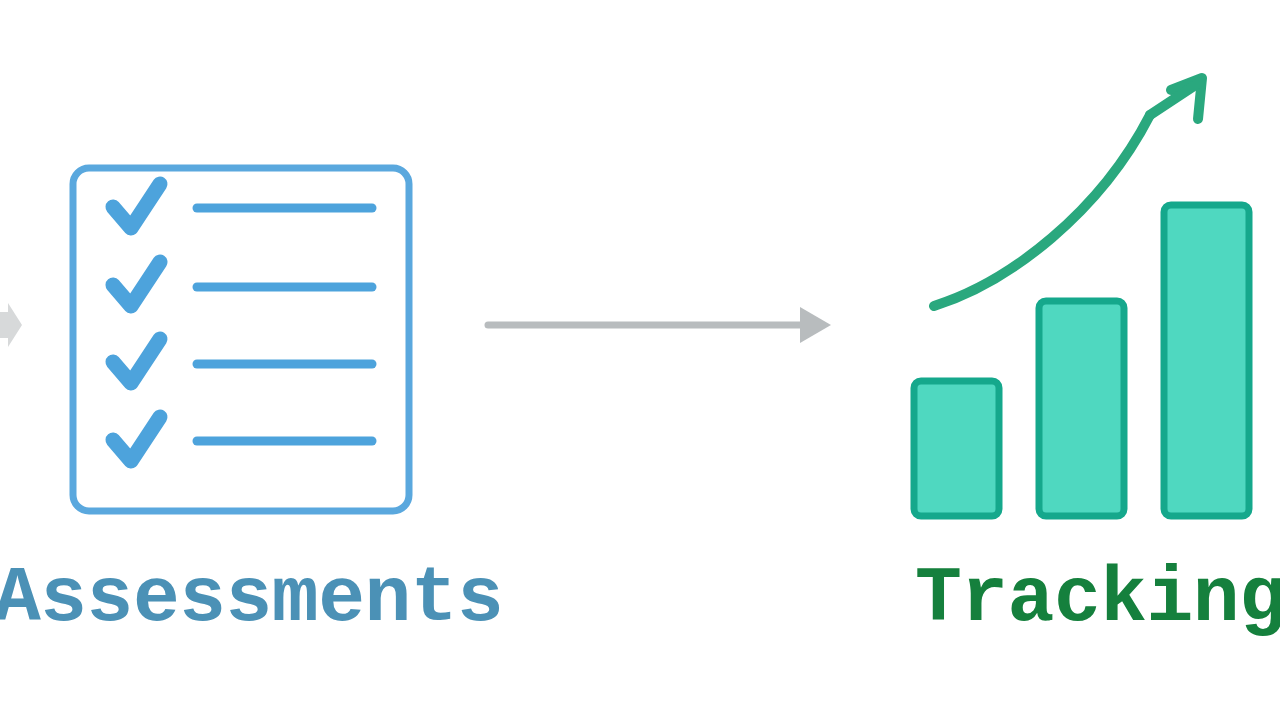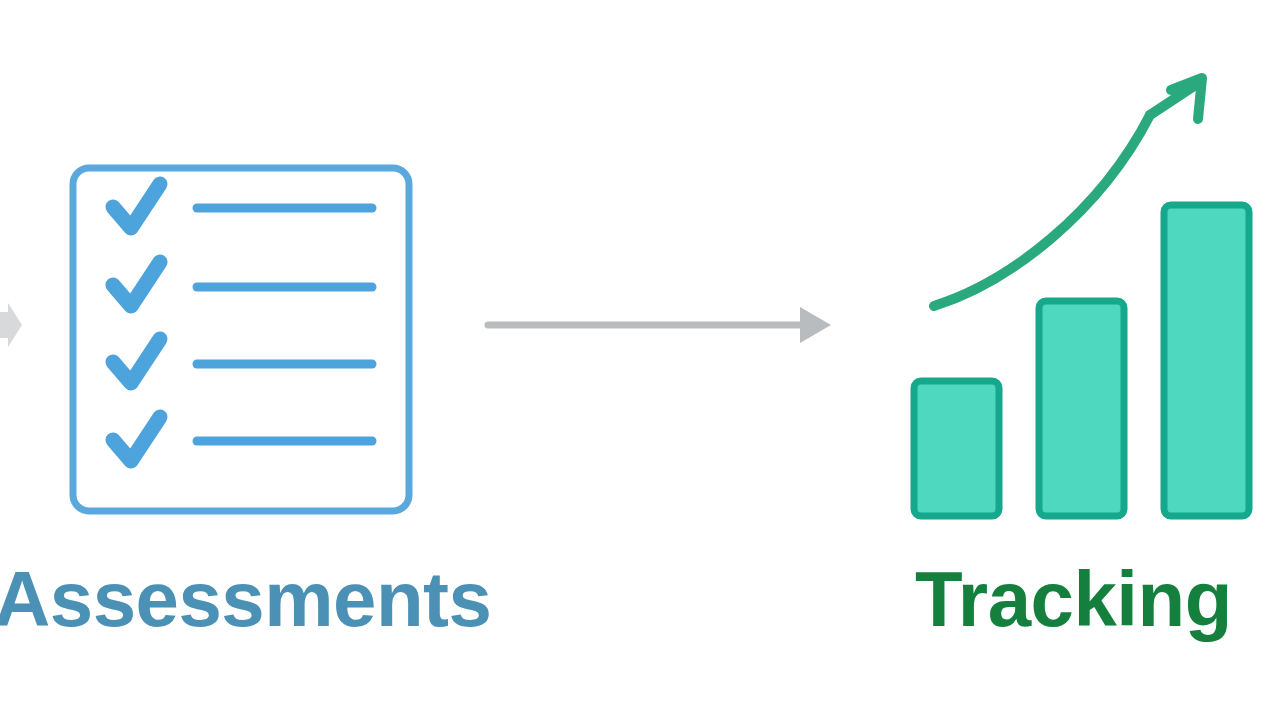--- a/index.html
+++ b/index.html
@@ -9,20 +9,21 @@
   }
   body {
     font-family: "Liberation Sans", sans-serif;
   }
   #canvas {
     position: relative;
     width: 1280px;
     height: 720px;
     background: #ffffff;
     overflow: hidden;
+    font-family: Liberation Mono, monospace;
   }
   .stage-svg {
     position: absolute;
     left: 0;
     top: 0;
     width: 1280px;
     height: 720px;
   }
   .label {
     position: absolute;

